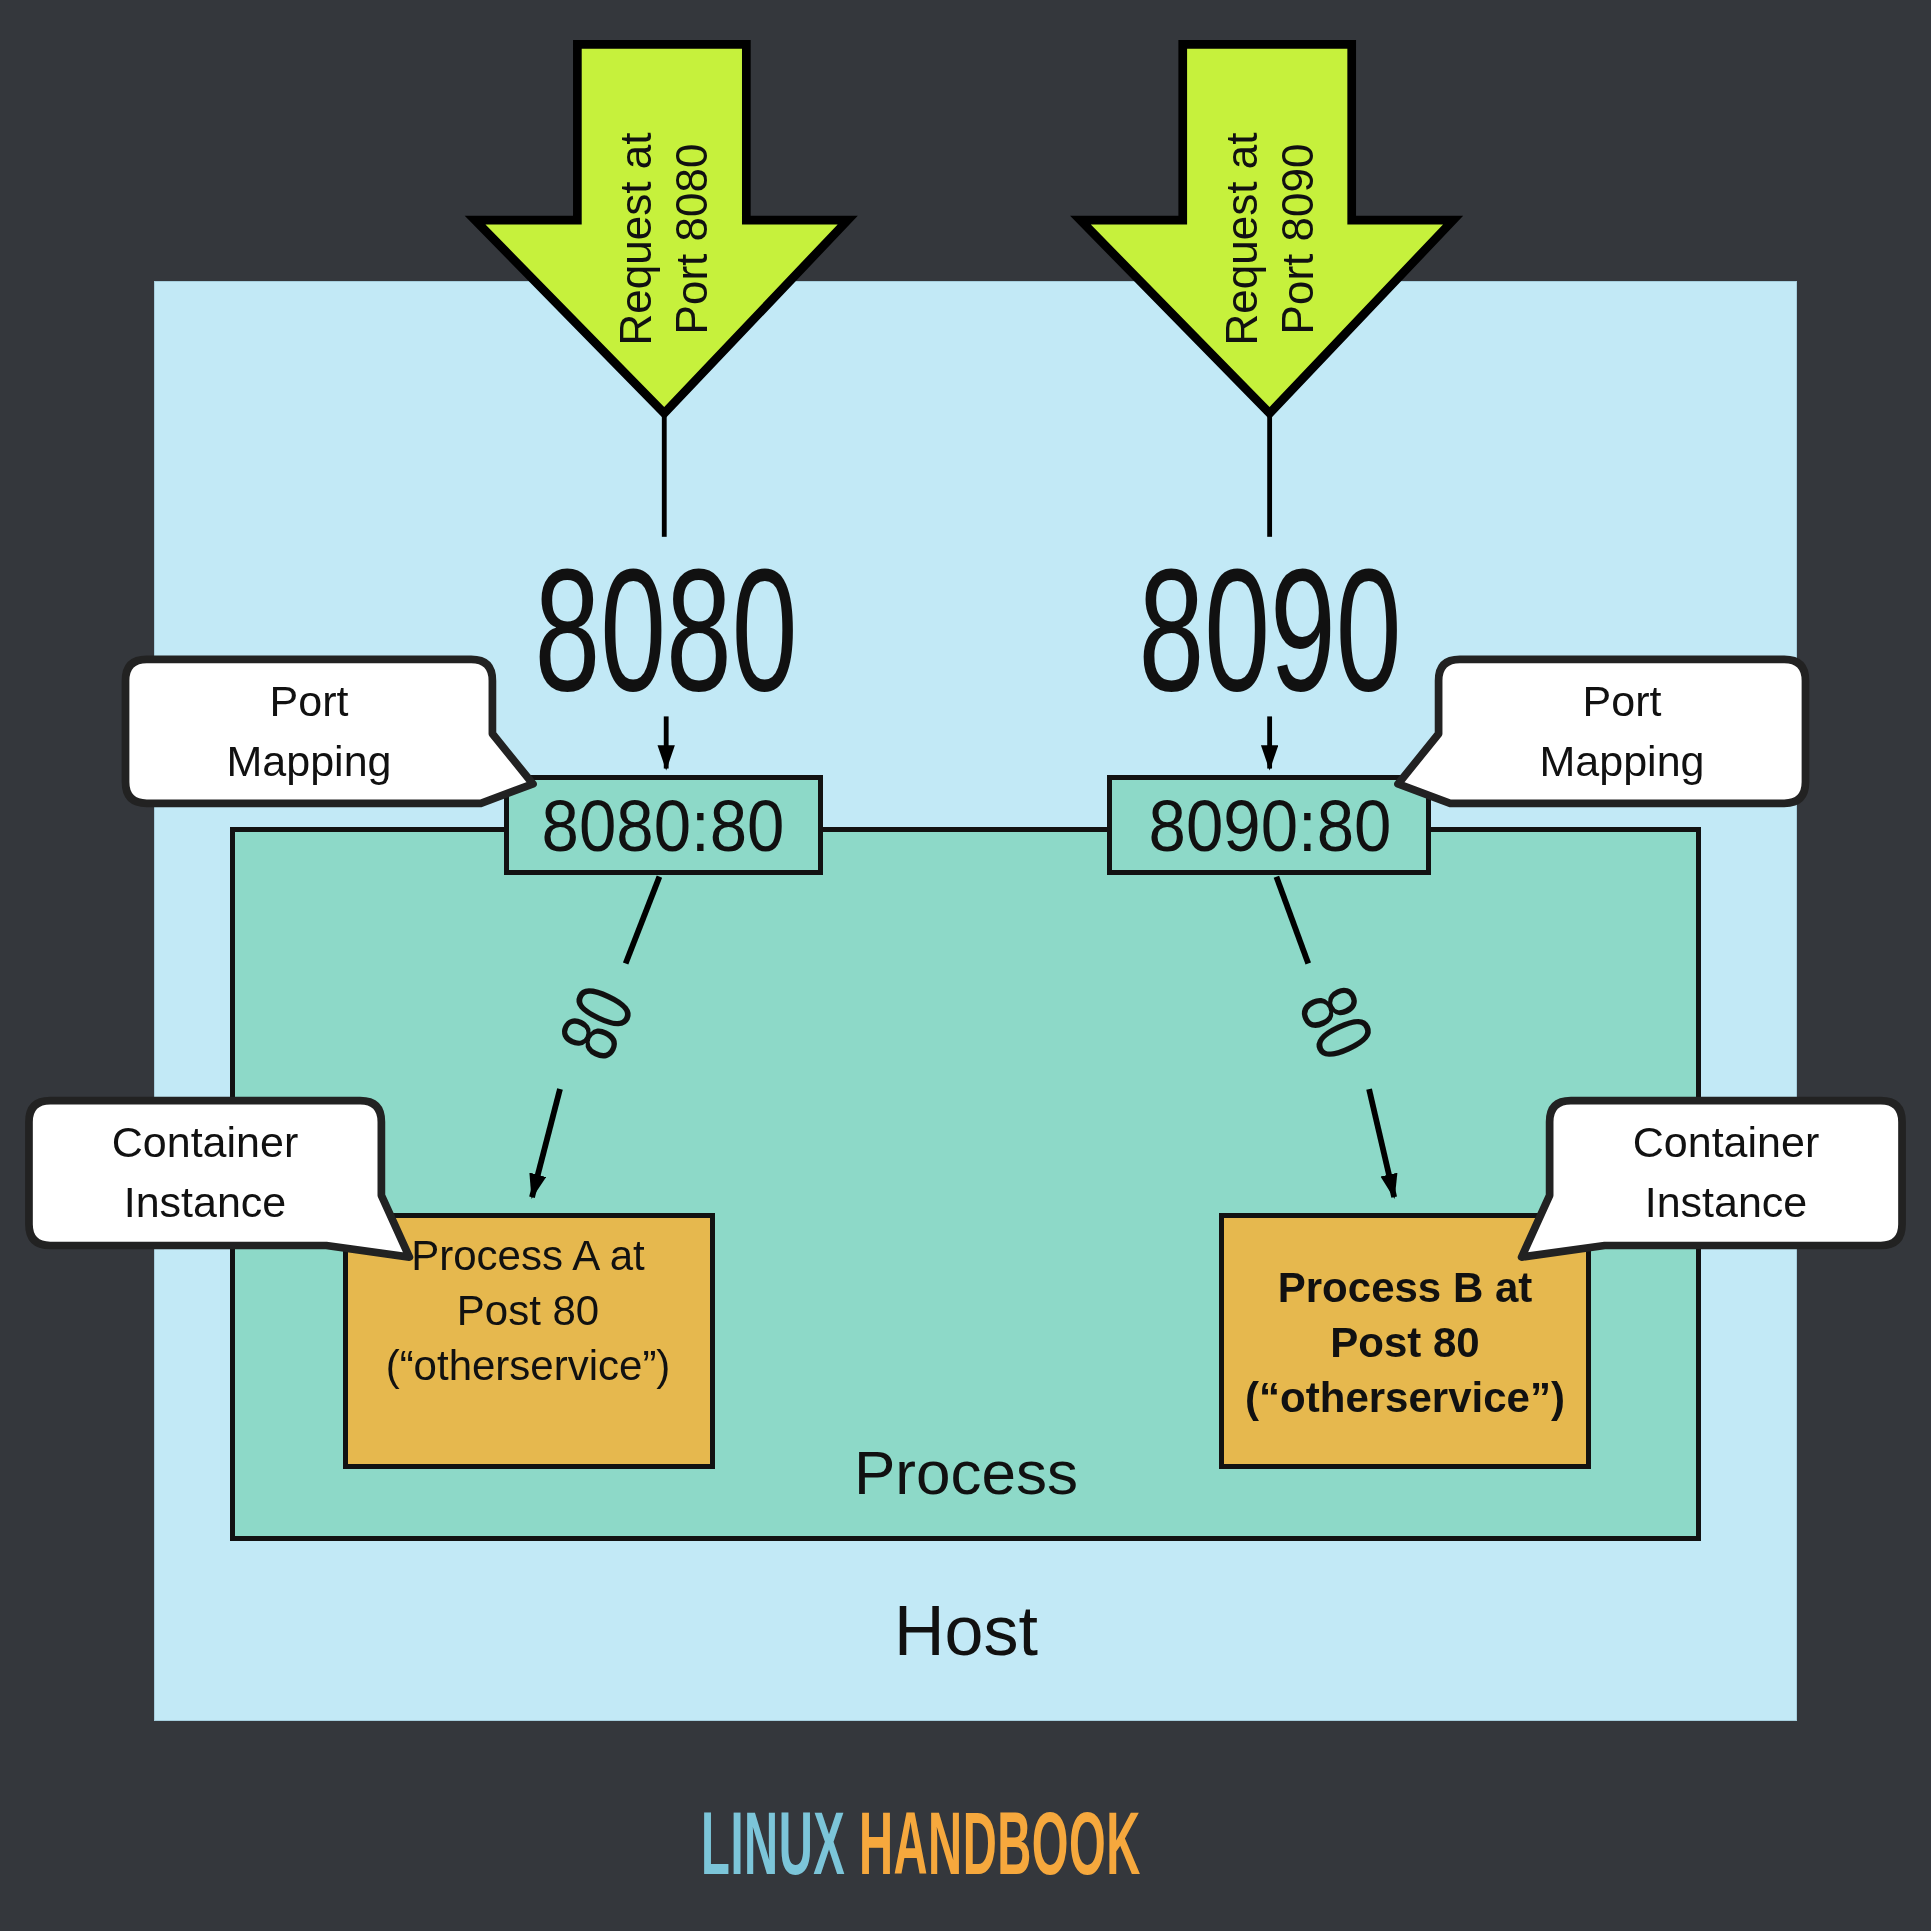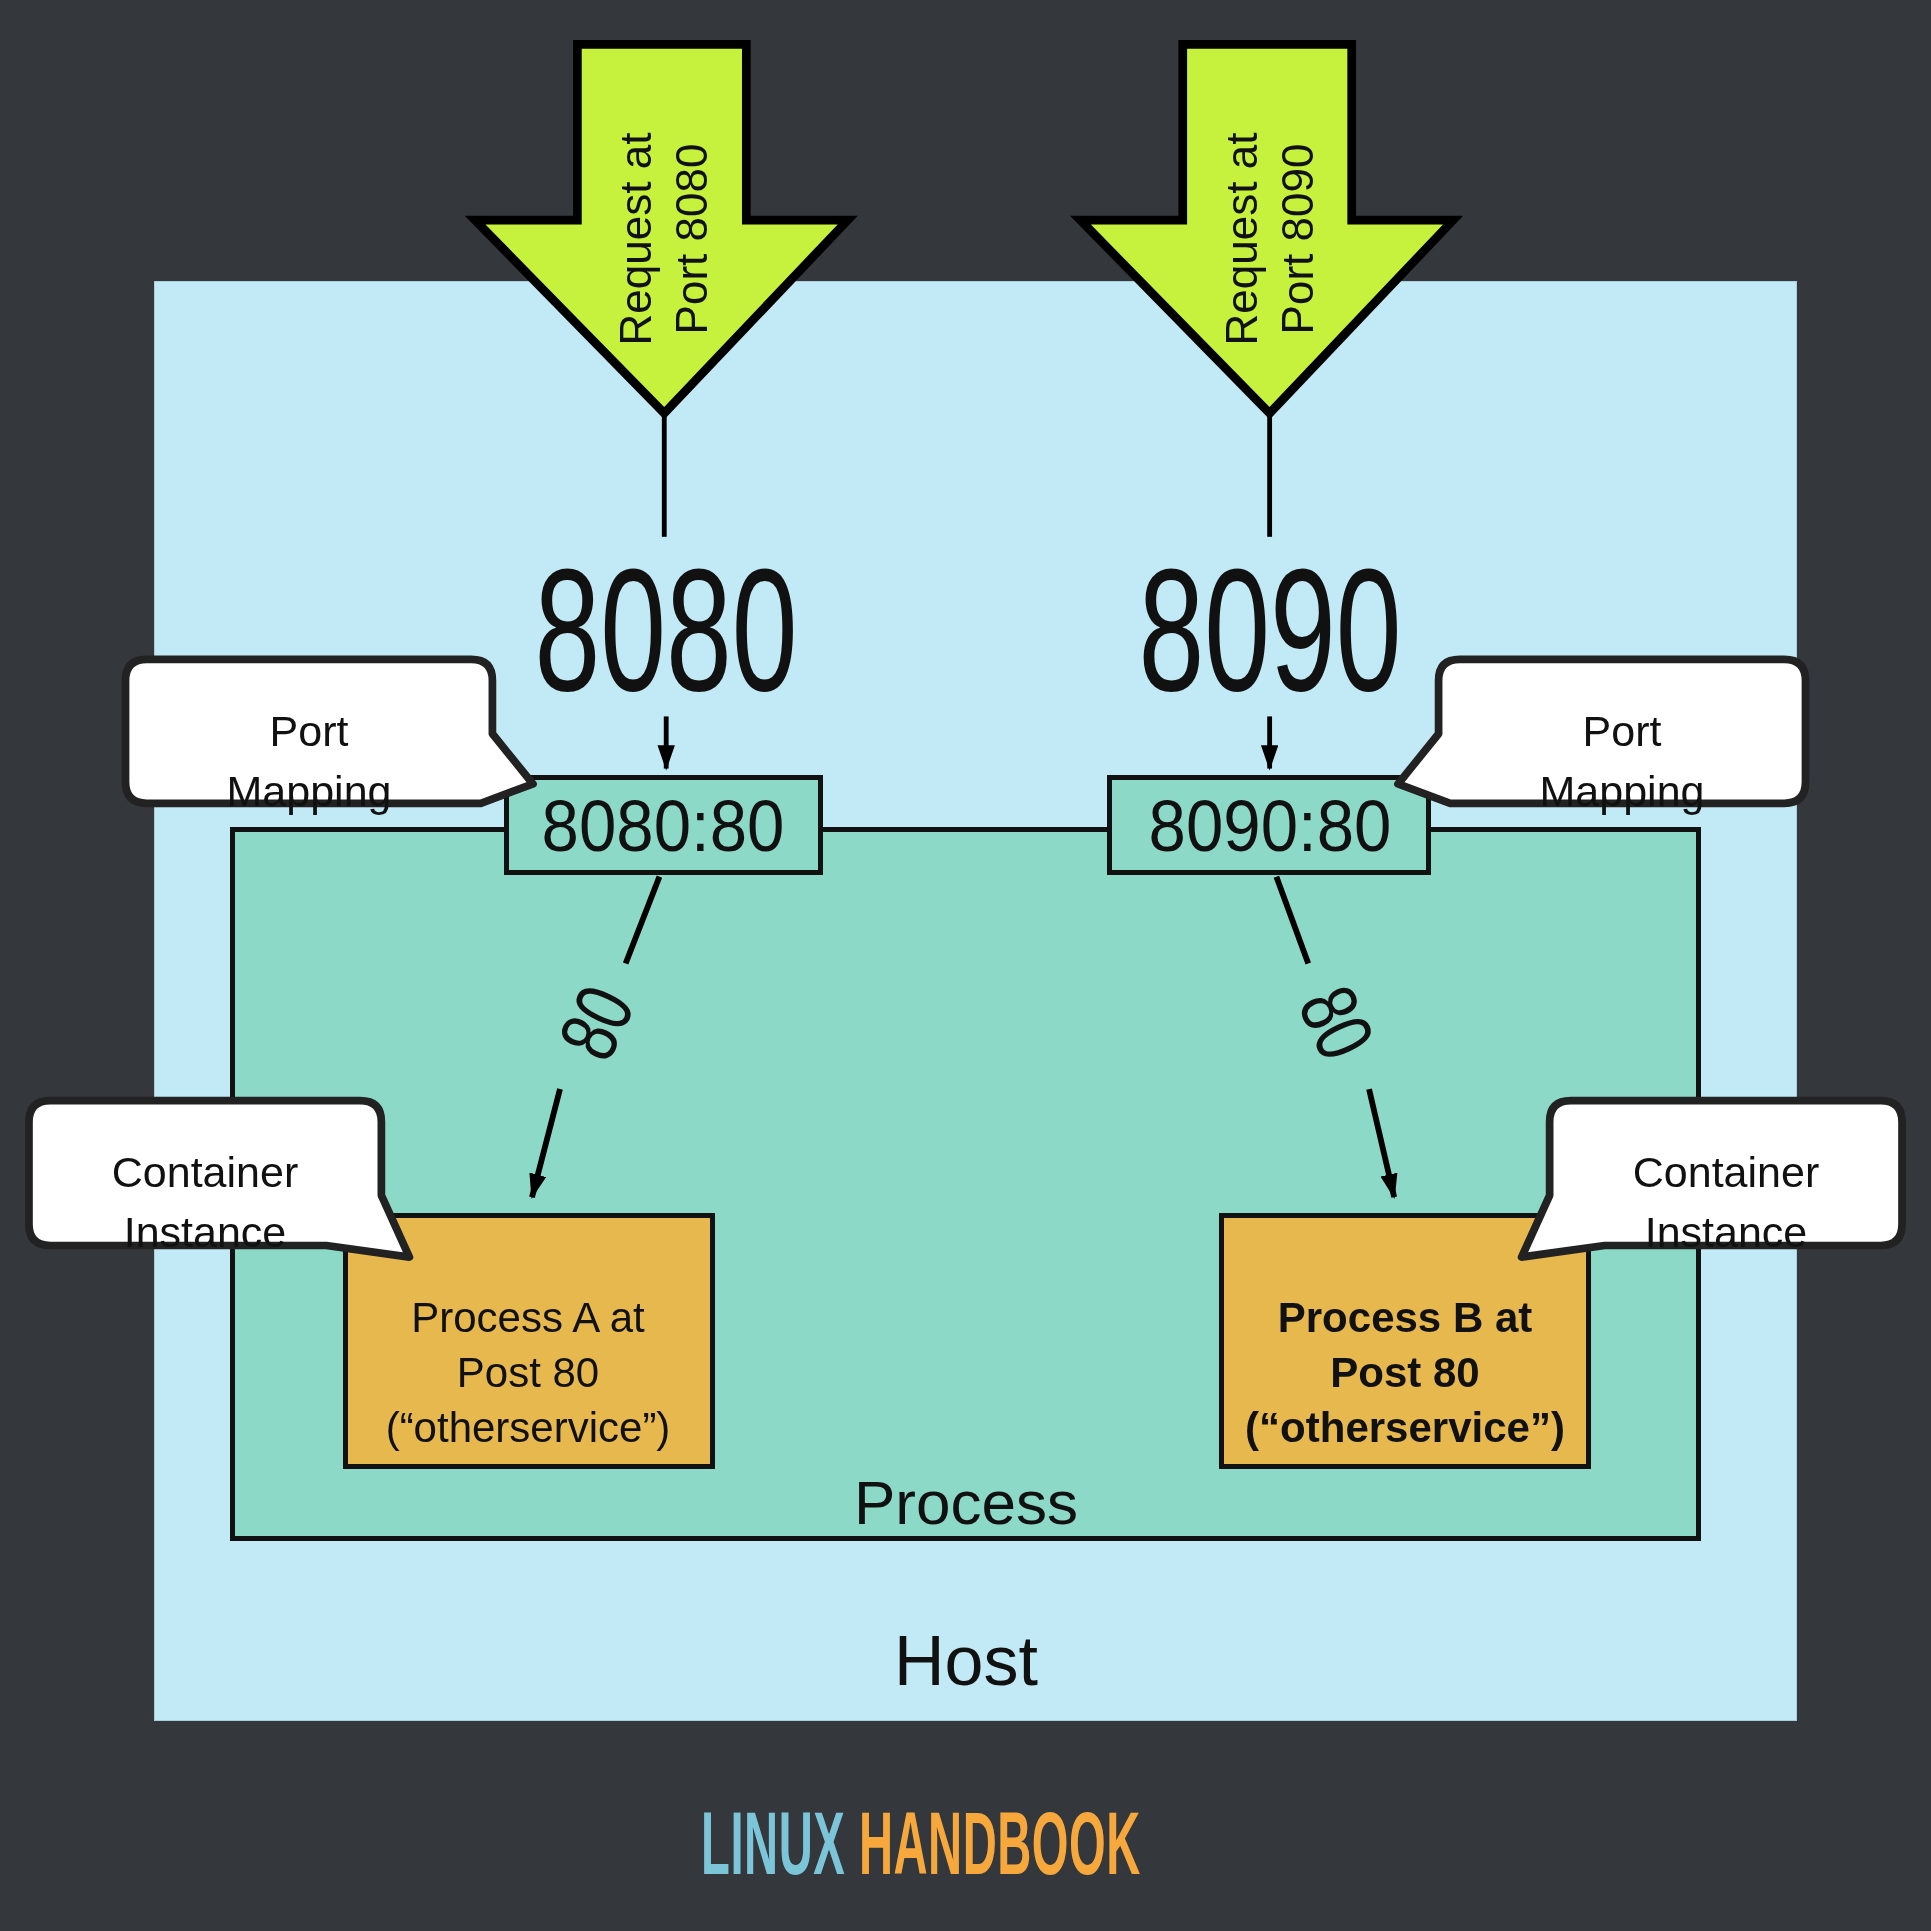--- a/index.html
+++ b/index.html
@@ -1,18 +1,18 @@
 <!DOCTYPE html>
 <html style="--bg: #34373c; --host-fill: #c2e9f6; --docker-fill: #8dd9c8; --arrow-green: #c6f13c; --process-fill: #e6b84e; --outline: #121212; --bubble-fill: #ffffff; --logo-blue: #7cc5d9; --logo-orange: #f6a83d; --text: #111111;"><head>
 <meta charset="utf-8">
 <style>
   html,body{margin:0;padding:0;background:var(--bg,#34373c);}
   #stage{position:relative;width:1931px;height:1931px;overflow:hidden;
          font-family:"Liberation Sans",sans-serif;color:var(--text,#111);}
-  .center{transform:translate(-50%,-50%);margin-top:30px;}
+  .center{transform:translate(-50%,-50%);}
   .box{position:absolute;box-sizing:border-box;}
   #host-box{left:154px;top:281px;width:1643px;height:1440px;
             background:var(--host-fill);border:1.9px solid #a6cedd;z-index:1;}
   #docker-box{left:230px;top:827px;width:1471px;height:714px;
               background:var(--docker-fill);border:5.8px solid var(--outline);z-index:2;}
   .port-box{top:775px;height:100px;background:var(--docker-fill);
             border:5.8px solid var(--outline);z-index:3;}
   #port-box-1{left:504px;width:319px;}
   #port-box-2{left:1107px;width:324px;}
   .process-box{top:1213px;width:372px;height:256px;background:var(--process-fill);
@@ -102,21 +102,21 @@
     <div>Instance</div>
   </div>
   <div class="txt bubble-txt center" style="left:1726px;top:1172px;">
     <div>Container</div>
     <div>Instance</div>
   </div>
 
   <div class="txt inner-port" style="left:597px;top:1023px;transform:translate(-50%,-50%) rotate(-65deg) scaleX(.75);">80</div>
   <div class="txt inner-port" style="left:1336px;top:1023px;transform:translate(-50%,-50%) rotate(65deg) scaleX(.75);">80</div>
 
-  <div class="txt process-txt center" style="left:528px;top:1342px;text-align:center;">
+  <div class="txt process-txt center" style="left:528px;top:1310px;text-align:center;">
     <div>Process A at</div>
     <div>Post 80</div>
     <div>(“otherservice”)</div>
   </div>
   <div class="txt process-txt center" style="left:1405px;top:1342px;font-weight:bold;">
     <div>Process B at</div>
     <div>Post 80</div>
     <div>(“otherservice”)</div>
   </div>
 

